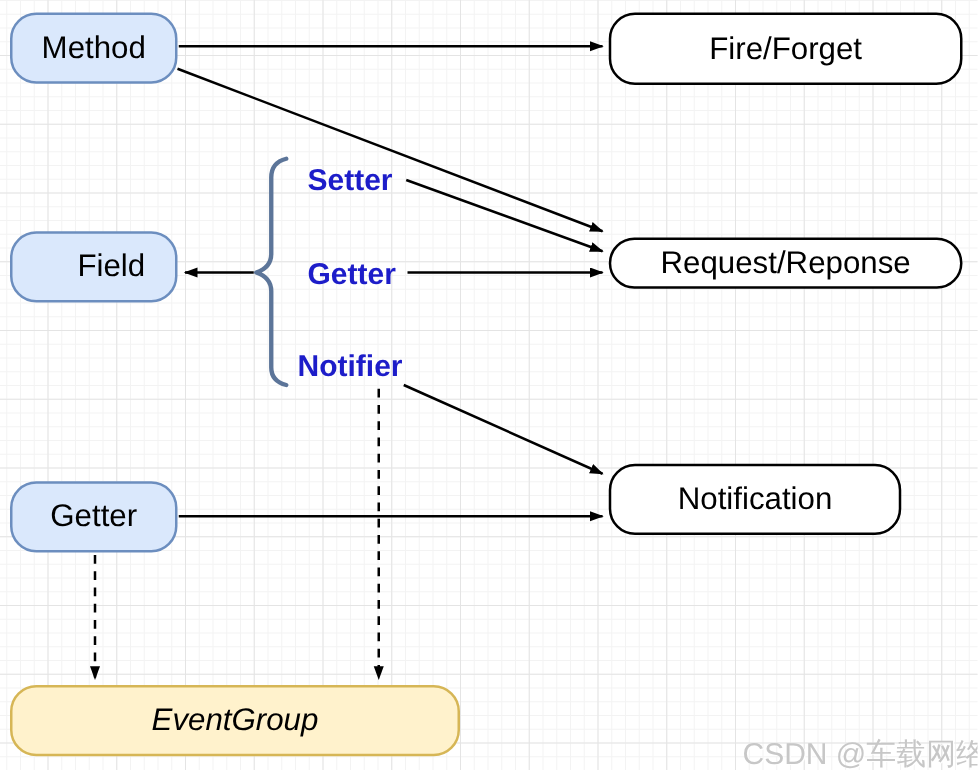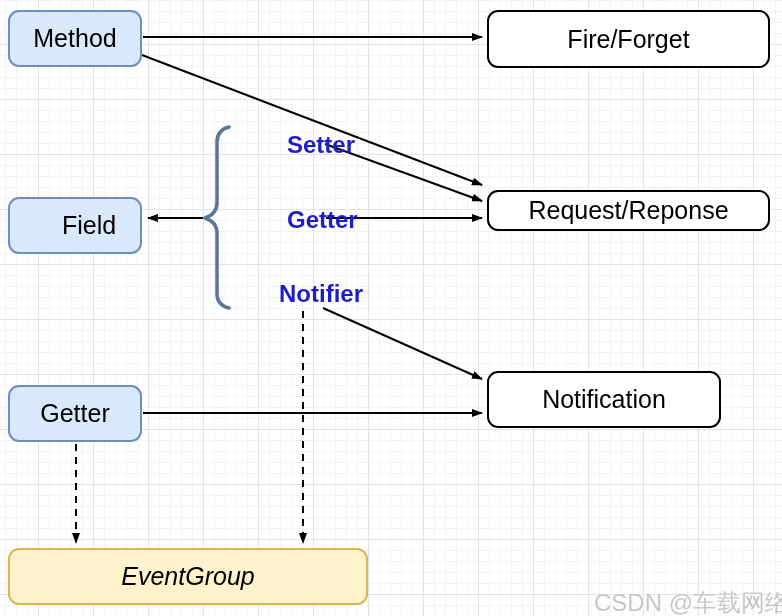--- a/index.html
+++ b/index.html
@@ -16,48 +16,47 @@
       linear-gradient(to bottom, #f3f3f3 1px, transparent 1px);
     background-size:55px 55px, 55px 55px, 11px 11px, 11px 11px;
     background-position:-17px -11px,-17px -11px,-6px 0,-6px 0;
   }
   svg.edges{position:absolute;left:0;top:0;width:782px;height:616px;}
   .node{
     position:absolute;
     box-sizing:border-box;
     display:flex;align-items:center;justify-content:center;
     font-size:25px;color:#000;
-    border-radius:11px;
+    border-radius:21px;
     white-space:nowrap;
   }
   .node.blue{
     background:var(--node-blue-fill,#dae8fc);
     border:2px solid var(--node-blue-border,#6c8ebf);
   }
   .node.white{
     background:var(--node-white-fill,#ffffff);
     border:2.5px solid var(--node-white-border,#000000);
   }
   .node.yellow{
     background:var(--node-yellow-fill,#fff2cc);
     border:2px solid var(--node-yellow-border,#d6b656);
   }
   #n-method{left:8px;top:10px;width:134px;height:57px;}
   #n-fireforget{left:487px;top:10px;width:283px;height:58px;}
-  #n-field{left:8px;top:197px;width:134px;height:57px;padding-left:28px;}
+  #n-field{left:8px;top:185px;width:134px;height:57px;padding-left:28px;}
   #n-requestreponse{left:487px;top:190px;width:283px;height:41px;}
   #n-event{left:8px;top:385px;width:134px;height:57px;}
   #n-notification{left:487px;top:371px;width:234px;height:57px;}
   #n-eventgroup{left:8px;top:548px;width:360px;height:57px;font-style:italic;}
   .accessor{
     position:absolute;
     font-size:24px;font-weight:bold;
     color:var(--accessor-color,#1d1dc9);
     white-space:nowrap;
-    margin-left:41px;
   }
   #lbl-setter{left:246px;top:131px;}
   #lbl-getter{left:246px;top:206px;}
   #lbl-notifier{left:238px;top:280px;}
   .watermark{
     position:absolute;
     color:var(--watermark-color,#c7c7c7);
     white-space:nowrap;
     text-shadow:1px 1px 0 #ffffff;
   }

